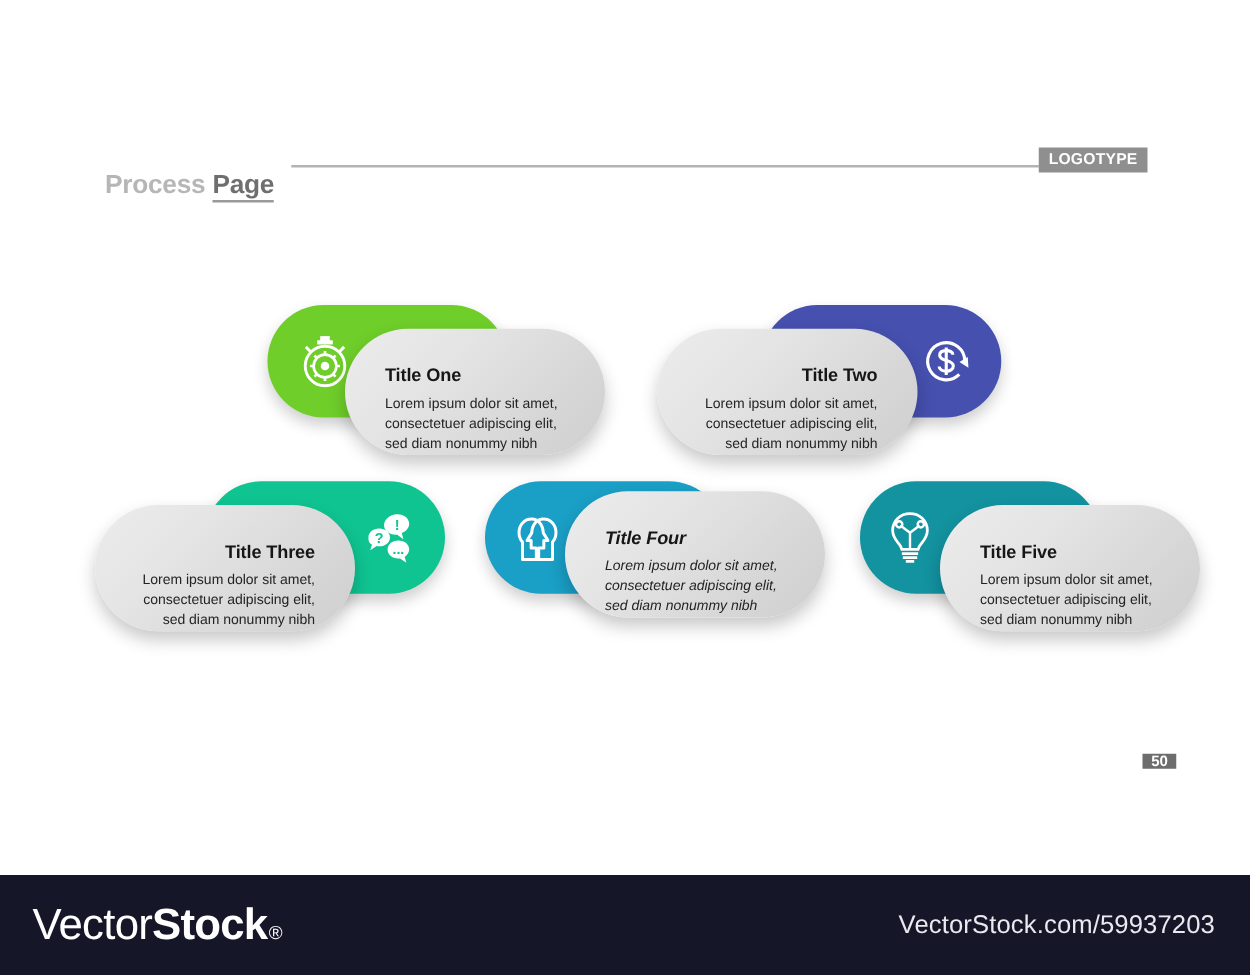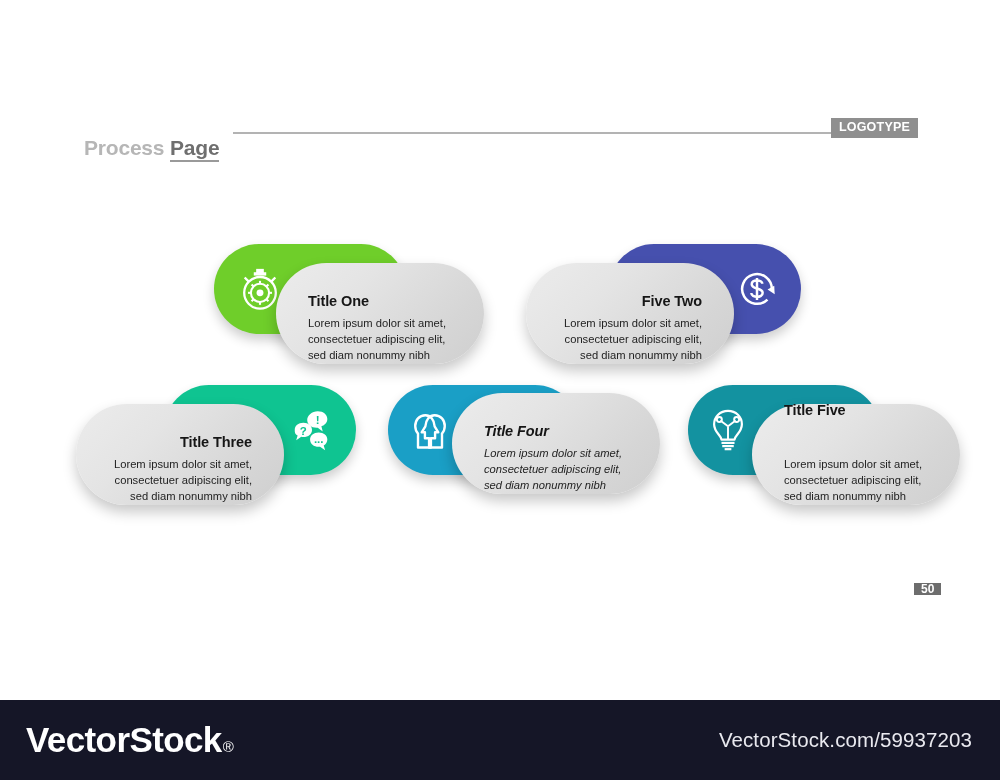--- a/index.html
+++ b/index.html
@@ -110,21 +110,21 @@
   }
   .align-left  { text-align: left; }
   .align-right { text-align: right; }
 
   
   .page-badge-wrap {
     position: absolute;
     left: 914px;
     top: 583px;
     display: flex;
-    align-items: flex-start;
+    align-items: flex-end;
     height: 32px;
   }
   .page-num {
     background: #6d6d6d;
     color: #ffffff;
     font-size: 12px;
     font-weight: bold;
     padding: 0 7px;
     display: flex;
     align-items: center;
@@ -149,21 +149,21 @@
     padding: 0 28px 0 26px;
   }
   .brand {
     color: #ffffff;
     font-size: 35px;
     letter-spacing: -0.6px;
     white-space: nowrap;
     display: flex;
     align-items: baseline;
   }
-  .brand-light { font-weight: 700; }
+  .brand-light { font-weight: 400; }
   .brand-bold  { font-weight: bold; }
   .brand-reg   { font-size: 15px; vertical-align: super; margin-left: 1px; }
   .footer-url {
     color: #e9e9ef;
     font-size: 20.5px;
     letter-spacing: 0.1px;
     white-space: nowrap;
   }
 </style>
 </head>
@@ -218,21 +218,21 @@
           <path d="M39.5 24a15.5 15.5 0 1 0-4.6 11"></path>
           <polygon points="40.5,22 44.5,30 36.5,30" fill="#ffffff" stroke="none" transform="rotate(150 40.5 26)"></polygon>
           <g stroke="#ffffff" stroke-width="2.6" fill="none">
             <line x1="24" y1="12.5" x2="24" y2="35.5"></line>
             <path d="M29.5 18.5c0-2.2-2.4-3.4-5.5-3.4s-5.5 1.3-5.5 3.9c0 2.6 2.6 3.6 5.5 4.4 2.9 0.8 5.9 1.8 5.9 4.6 0 2.8-2.9 4.2-5.9 4.2s-5.9-1.4-5.9-3.9"></path>
           </g>
         </svg>
       </div>
     </div>
     <div class="pill-gray align-right" style="left:0px; top:19px; width:208px; height:101px; padding:0 32px 0 24px;">
-      <div class="pill-title">Five Two</div>
+      <div class="pill-title">Title Two</div>
       <div class="pill-desc">Lorem ipsum dolor sit amet,
 consectetuer adipiscing elit,
 sed diam nonummy nibh</div>
     </div>
   </div>
 
   <div class="item" style="left:76px; top:385px; width:280px; height:120px;">
     <div class="pill-color" style="left:88px; top:0px; width:192px; height:90px; background:#0FC491;">
       <div class="icon-slot" style="right:16px;">
         <svg width="46" height="46" viewBox="0 0 48 48" fill="none">
@@ -285,21 +285,21 @@
           <g stroke-width="2">
             <line x1="22" y1="34" x2="22" y2="20"></line>
             <line x1="22" y1="20" x2="14" y2="14"></line>
             <line x1="22" y1="20" x2="30" y2="14"></line>
             <circle cx="13" cy="13" r="2.6"></circle>
             <circle cx="31" cy="13" r="2.6"></circle>
           </g>
         </svg>
       </div>
     </div>
-    <div class="pill-gray align-left" style="left:64px; top:19px; width:208px; height:101px; padding:0 20px 0 32px;gap:32px;">
+    <div class="pill-gray align-left" style="left:64px; top:19px; width:208px; height:101px; padding:0 20px 0 32px;">
       <div class="pill-title">Title Five</div>
       <div class="pill-desc">Lorem ipsum dolor sit amet,
 consectetuer adipiscing elit,
 sed diam nonummy nibh</div>
     </div>
   </div>
 
   <div class="page-badge-wrap">
     <div class="page-num">50</div>
     <div class="page-bar"></div>

